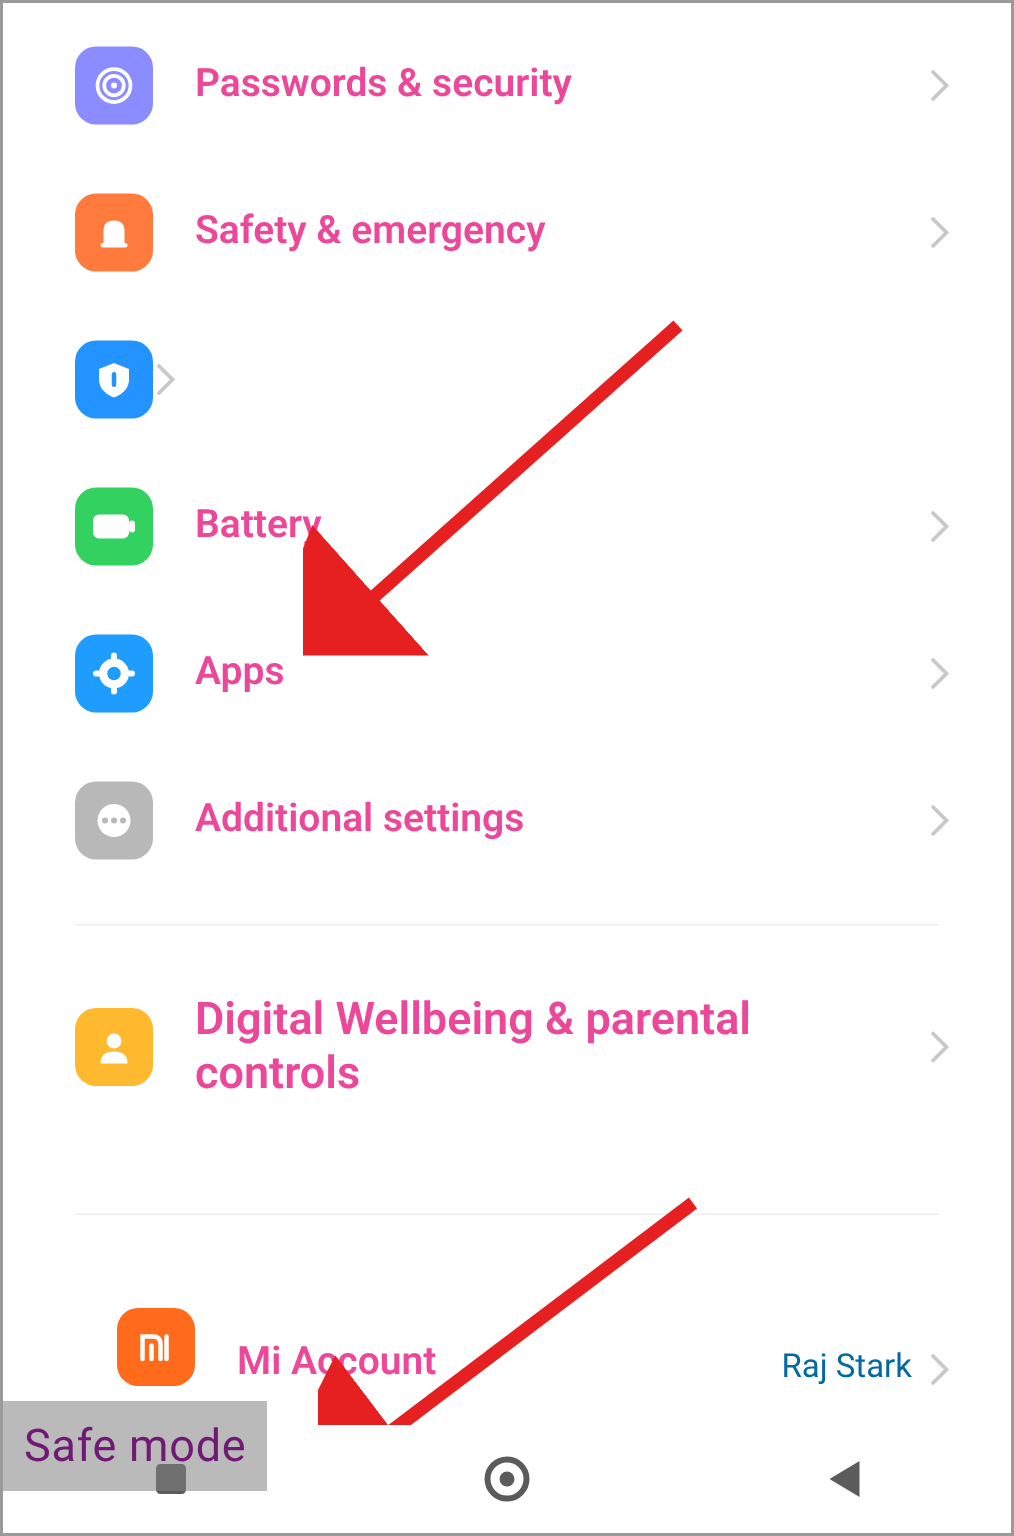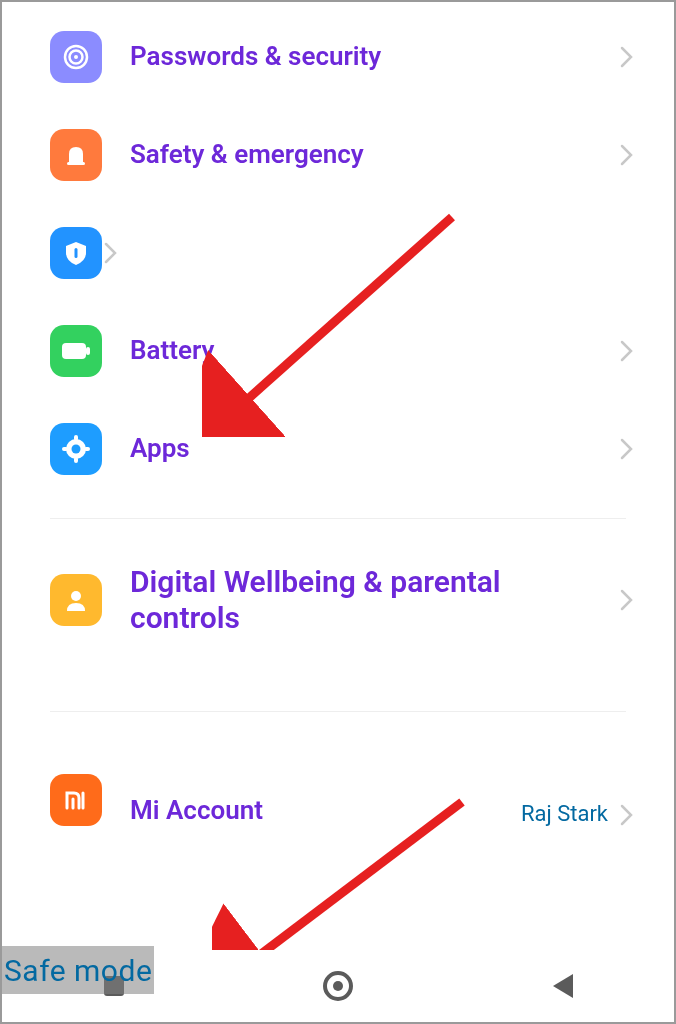--- a/index.html
+++ b/index.html
@@ -2,29 +2,29 @@
 <html><head>
 <meta charset="utf-8">
 <style>
   * { box-sizing: border-box; margin: 0; padding: 0; }
   html, body { width: 676px; height: 1024px; font-family: -apple-system, Roboto, "Segoe UI", Arial, sans-serif; background: #fff; }
   .frame { width: 676px; height: 1024px; border: 2px solid #9a9a9a; position: relative; overflow: hidden; background: #fff; }
   .list { position: absolute; left: 0; right: 0; top: 0; padding-top: 6px; }
   .row { display: flex; align-items: center; height: 98px; padding: 0 38px 0 48px; cursor: pointer; }
   .row.tall { height: 110px; }
   .icon-box { width: 52px; height: 52px; border-radius: 14px; flex: 0 0 52px; display: flex; align-items: center; justify-content: center; }
-  .label { flex: 1 1 auto; font-size: 26px; font-weight: 600; color: #6d28d9; padding-left: 28px; line-height: 1.2; }
+  .label { flex: 1 1 auto; font-size: 26px; font-weight: 600; color: #ec4899; padding-left: 28px; line-height: 1.2; }
   .label.two { font-size: 30px; }
   .sub { font-size: 22px; color: #0369a1; padding-right: 10px; }
   .chev { flex: 0 0 18px; display: flex; align-items: center; justify-content: center; }
   .divider { height: 1px; background: #eeeeee; margin: 20px 48px 26px 48px; }
   .gap { height: 36px; }
   .nav { position: absolute; left: 0; right: 0; bottom: 0; height: 72px; display: flex; align-items: center; justify-content: space-around; background: #fff; }
   .nav-btn { width: 60px; height: 60px; display: flex; align-items: center; justify-content: center; }
-  .safe { position: absolute; left: 0; bottom: 28px; height: 48px; padding: 0 2px; display: flex; align-items: center; background: rgba(130,130,130,0.55); color: #0369a1; font-size: 30px; letter-spacing: 0.5px; }
+  .safe { position: absolute; left: 0; bottom: 28px; height: 60px; padding: 0 14px; display: flex; align-items: center; background: rgba(130,130,130,0.55); color: #701a75; font-size: 30px; letter-spacing: 0.5px; }
   
   .arrow { position: absolute; pointer-events: none; }
   svg { display: block; }
 </style>
 </head>
 <body>
 
 <div class="frame">
 
   <div class="list">
@@ -103,20 +103,36 @@
           </svg>
       </div>
       <div class="label">Apps</div>
       <div class="chev">
         <svg width="14" height="22" viewBox="0 0 14 22">
             <path d="M2 2 L11 11 L2 20" fill="none" stroke="#c8c8c8" stroke-width="2.5" stroke-linecap="round"></path>
           </svg>
       </div>
     </div>
 
+    <div class="row">
+      <div class="icon-box" style="background:#b8b8b8">
+        <svg width="30" height="30" viewBox="0 0 30 30">
+            <circle cx="15" cy="15" r="11" fill="#fff"></circle>
+            <circle cx="9" cy="15" r="2" fill="#b8b8b8"></circle>
+            <circle cx="15" cy="15" r="2" fill="#b8b8b8"></circle>
+            <circle cx="21" cy="15" r="2" fill="#b8b8b8"></circle>
+          </svg>
+      </div>
+      <div class="label">Additional settings</div>
+      <div class="chev">
+        <svg width="14" height="22" viewBox="0 0 14 22">
+            <path d="M2 2 L11 11 L2 20" fill="none" stroke="#c8c8c8" stroke-width="2.5" stroke-linecap="round"></path>
+          </svg>
+      </div>
+    </div>
 
     <div class="divider"></div>
 
     <div class="row tall">
       <div class="icon-box" style="background:#ffb92e">
         <svg width="30" height="30" viewBox="0 0 30 30">
             <circle cx="15" cy="11" r="5" fill="#fff"></circle>
             <path d="M6 26 Q6 18 15 18 Q24 18 24 26 Z" fill="#fff"></path>
           </svg>
       </div>
@@ -124,21 +140,21 @@
       <div class="chev">
         <svg width="14" height="22" viewBox="0 0 14 22">
             <path d="M2 2 L11 11 L2 20" fill="none" stroke="#c8c8c8" stroke-width="2.5" stroke-linecap="round"></path>
           </svg>
       </div>
     </div>
 
     <div class="gap"></div>
     <div class="divider"></div>
 
-    <div class="row" style="height:70px; align-items:flex-end; padding-bottom:0;">
+    <div class="row" style="height:70px; align-items:flex-end; padding-bottom:0;margin-left:28px;">
       <div class="icon-box" style="background:#ff6b1a; transform:translateY(18px)">
         <svg width="30" height="30" viewBox="0 0 30 30">
             <path d="M6 23 L6 8 L13 8 Q18 8 18 13 L18 23 M12 23 L12 14 M22 23 L22 8" stroke="#fff" stroke-width="3" fill="none" stroke-linecap="round"></path>
           </svg>
       </div>
       <div class="label" style="transform:translateY(18px)">Mi Account</div>
       <div class="sub" style="transform:translateY(18px)">Raj Stark</div>
       <div class="chev" style="transform:translateY(18px)">
         <svg width="14" height="22" viewBox="0 0 14 22">
             <path d="M2 2 L11 11 L2 20" fill="none" stroke="#c8c8c8" stroke-width="2.5" stroke-linecap="round"></path>

